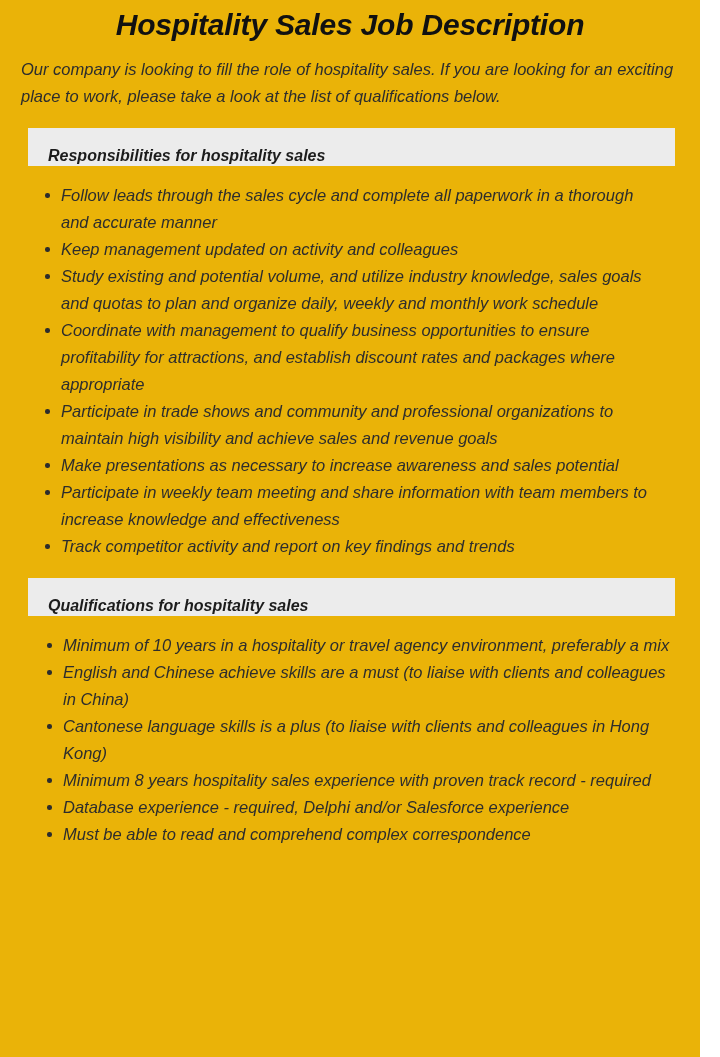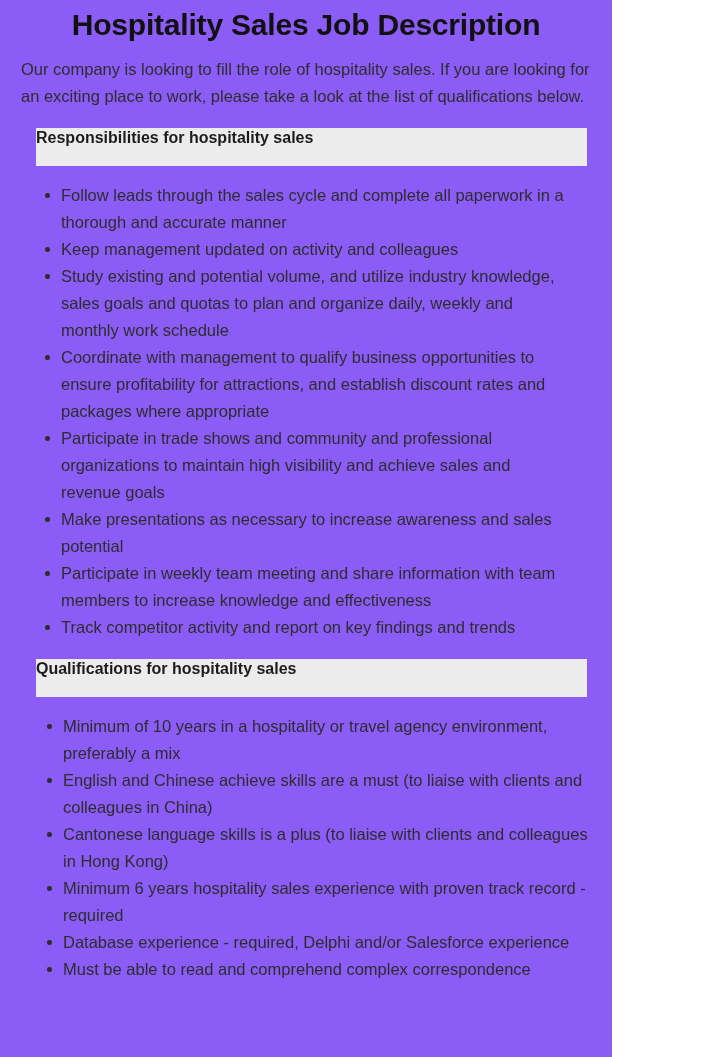--- a/index.html
+++ b/index.html
@@ -9,24 +9,25 @@
   }
   body {
     width: 720px;
     height: 1057px;
     font-family: "Liberation Sans", sans-serif;
     color: #2d2d2d;
     overflow: hidden;
   }
 
   .page {
-    width: 612px;
+    width: 700px;
     height: 1057px;
     position: relative;
-    background: #8b5cf6;
+    background: #eab308;
+    font-style: italic;
   }
 
   .doc-title {
     margin: 0;
     padding: 6px 20px 0 20px;
     text-align: center;
     font-size: 30px;
     line-height: 38px;
     font-weight: bold;
     color: #111111;
@@ -39,25 +40,26 @@
     font-size: 16.5px;
     line-height: 27px;
     color: #2d2d2d;
   }
 
   .section {
     margin-top: 18px;
   }
 
   .section-header {
-    margin: 0 25px 0 36px;
+    margin: 0 25px 0 28px;
     background: #ececec;
     height: 38px;
     display: flex;
-    align-items: flex-start;
+    align-items: flex-end;
+    padding-left: 20px;
     box-sizing: border-box;
   }
 
   .section-header-text {
     font-size: 16px;
     font-weight: bold;
     color: #1c1c1c;
     line-height: 20px;
   }
 
@@ -125,19 +127,19 @@
   </div>
 
   <div class="section">
     <div class="section-header">
       <span class="section-header-text">Qualifications for hospitality sales</span>
     </div>
     <ul class="bullet-list qual">
         <li>Minimum of 10 years in a hospitality or travel agency environment, preferably a mix</li>
         <li>English and Chinese achieve skills are a must (to liaise with clients and colleagues in China)</li>
         <li>Cantonese language skills is a plus (to liaise with clients and colleagues in Hong Kong)</li>
-        <li>Minimum 6 years hospitality sales experience with proven track record - required</li>
+        <li>Minimum 8 years hospitality sales experience with proven track record - required</li>
         <li>Database experience - required, Delphi and/or Salesforce experience</li>
         <li>Must be able to read and comprehend complex correspondence</li>
       </ul>
   </div>
 
 </div>
 
 </body></html>

